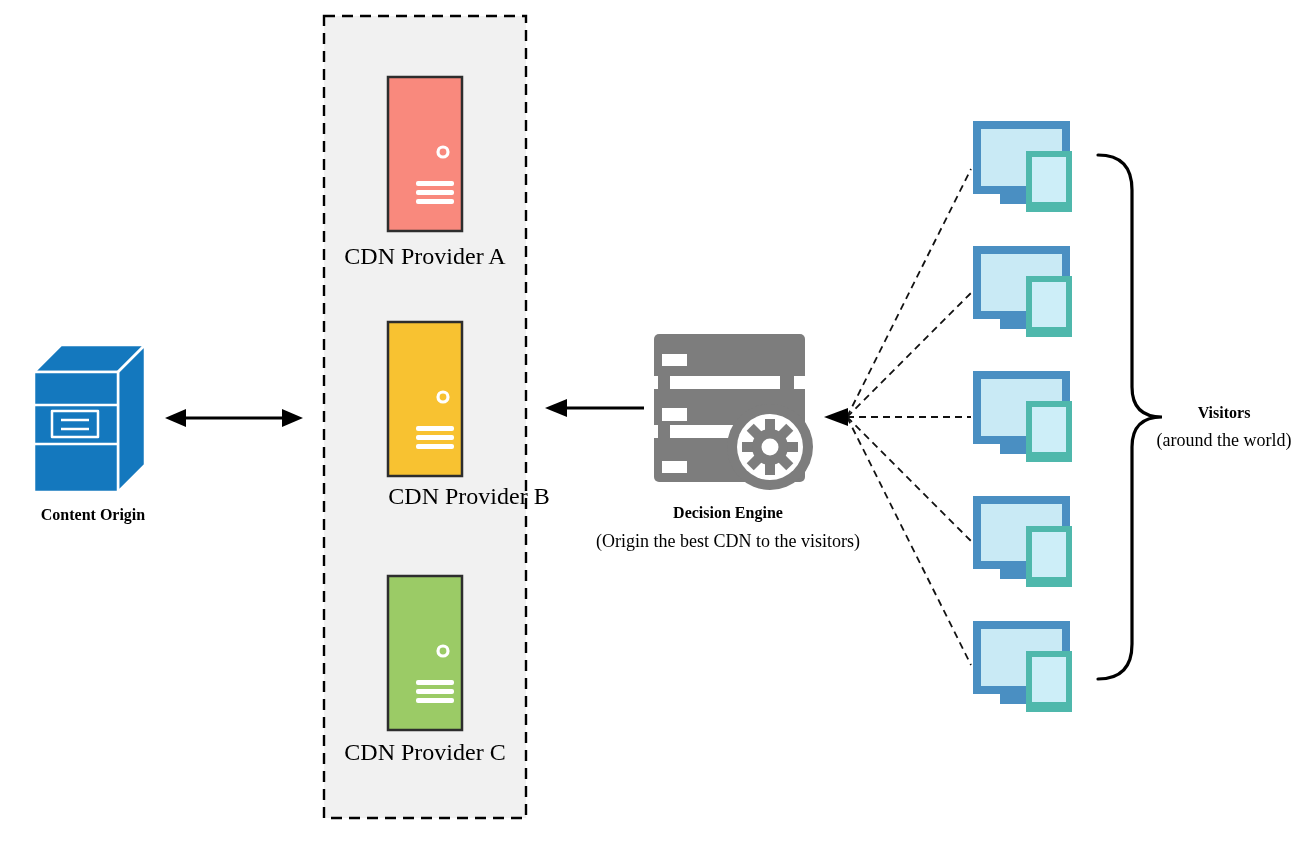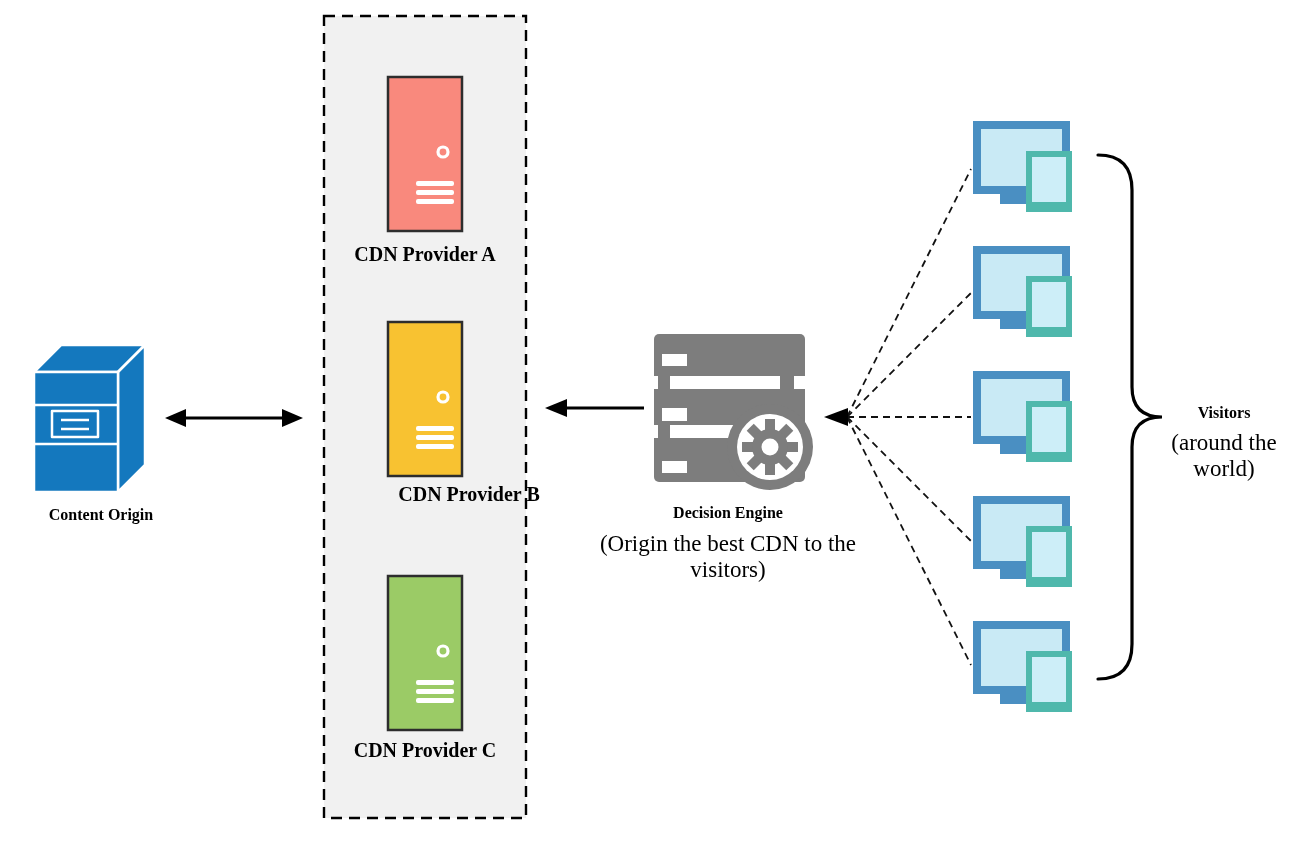--- a/index.html
+++ b/index.html
@@ -3,22 +3,22 @@
 <meta charset="utf-8">
 <style>
   html,body{margin:0;padding:0;background:#ffffff;}
   #canvas{
     position:relative;width:1304px;height:842px;background:#ffffff;
     font-family:"Liberation Serif", serif;overflow:hidden;
   }
   #shapes{position:absolute;left:0;top:0;width:1304px;height:842px;}
   .lbl{position:absolute;text-align:center;color:#000;line-height:1.15;}
   .lbl-main{font-weight:bold;font-size:16px;}
-  .lbl-cdn{font-weight:bold;font-size:20px;}
-  .lbl-sub{font-size:23px;}
+  .lbl-cdn{font-weight:normal;font-size:24px;}
+  .lbl-sub{font-size:18px;}
 </style>
 </head>
 <body>
 
 <div id="canvas">
 
   <svg id="shapes" viewBox="0 0 1304 842">
     <defs>
       <g id="visitor-device">
         <rect x="0" y="0" width="97" height="73" fill="#4a8fc2"></rect>
@@ -125,21 +125,21 @@
 
     <use href="#visitor-device" x="973" y="121"></use>
     <use href="#visitor-device" x="973" y="246"></use>
     <use href="#visitor-device" x="973" y="371"></use>
     <use href="#visitor-device" x="973" y="496"></use>
     <use href="#visitor-device" x="973" y="621"></use>
 
     <path d="M 1098 155 Q 1132 155 1132 190 L 1132 387 Q 1132 417 1162 417 Q 1132 417 1132 447 L 1132 644 Q 1132 679 1098 679" fill="none" stroke="#000000" stroke-width="3.2" stroke-linecap="round"></path>
   </svg>
 
-  <div class="lbl lbl-main" style="left:16px;top:506px;width:170px;">Content Origin</div>
+  <div class="lbl lbl-main" style="left:8px;top:506px;width:170px;">Content Origin</div>
 
   <div class="lbl lbl-cdn" style="left:324px;top:243px;width:202px;">CDN Provider A</div>
   <div class="lbl lbl-cdn" style="left:324px;top:483px;width:202px;margin-left:44px;">CDN Provider B</div>
   <div class="lbl lbl-cdn" style="left:324px;top:739px;width:202px;">CDN Provider C</div>
 
   <div class="lbl lbl-main" style="left:568px;top:504px;width:320px;">Decision Engine</div>
   <div class="lbl lbl-sub" style="left:568px;top:531px;width:320px;">(Origin the best CDN to the visitors)</div>
 
   <div class="lbl lbl-main" style="left:1144px;top:404px;width:160px;">Visitors</div>
   <div class="lbl lbl-sub" style="left:1144px;top:430px;width:160px;">(around the world)</div>

